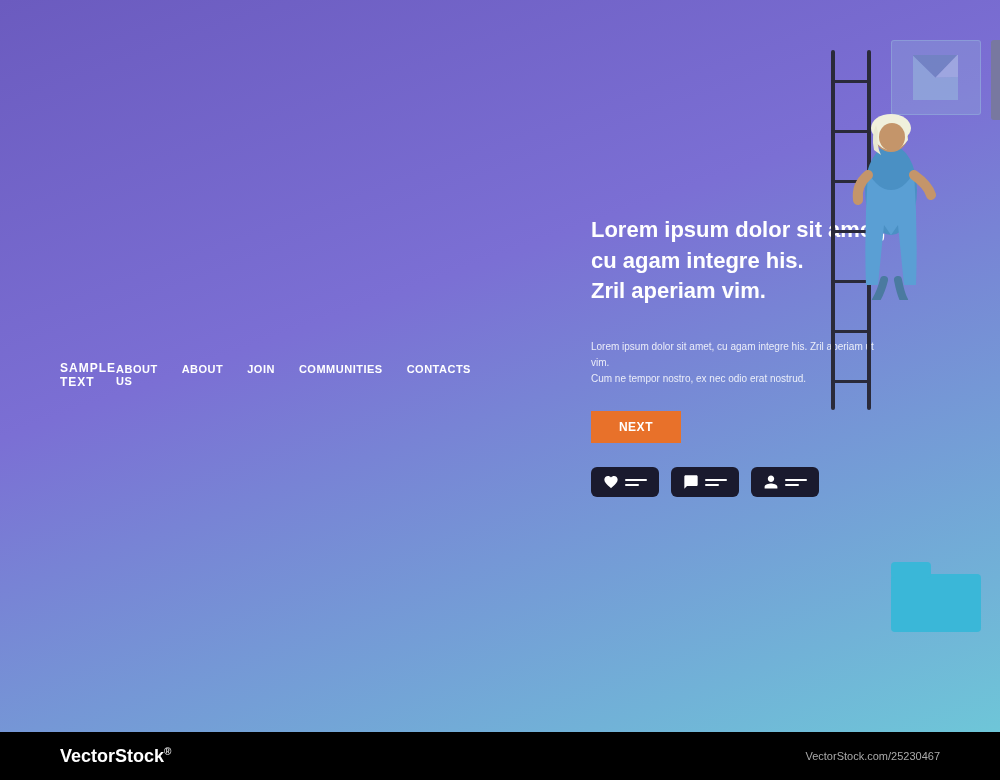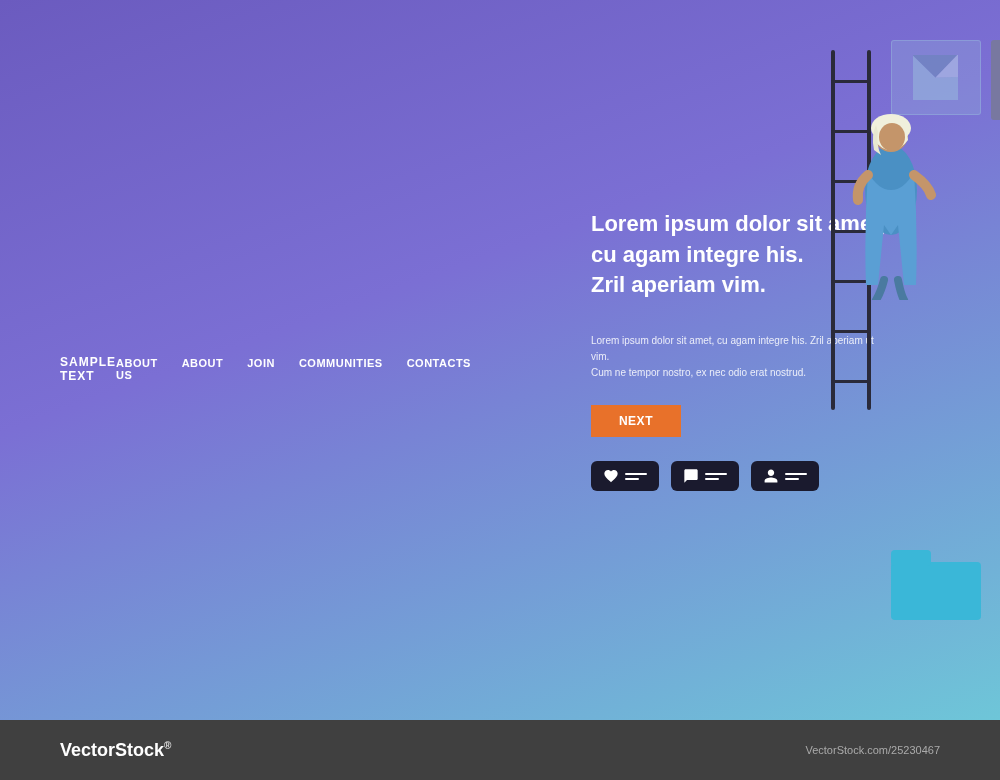--- a/index.html
+++ b/index.html
@@ -395,22 +395,22 @@
       position: absolute;
       right: 70px;
       top: 100px;
       width: 90px;
       height: 200px;
       z-index: 6;
     }
 
     
     .footer-bar {
-      height: 60px;
-      background: #404040;
+      height: 48px;
+      background: #000000;
       display: flex;
       align-items: center;
       justify-content: space-between;
       padding: 0 60px;
     }
 
     .footer-logo {
       color: white;
       font-size: 18px;
       font-weight: bold;

